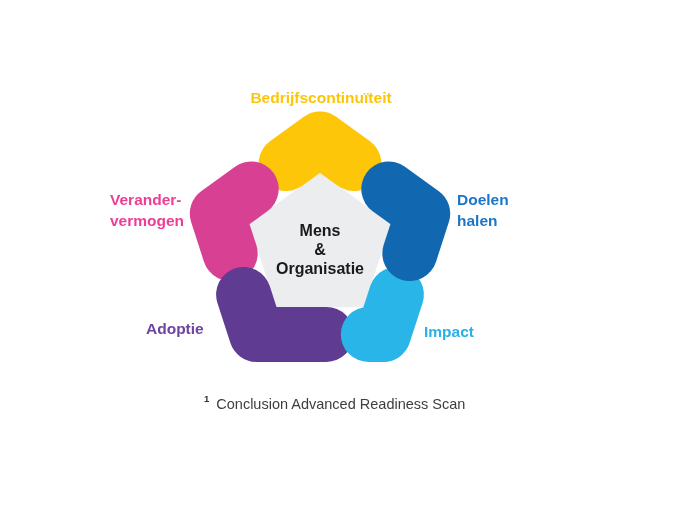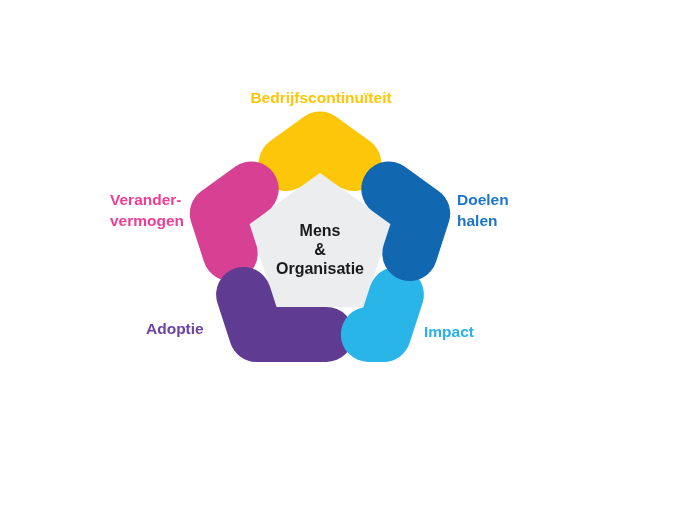--- a/index.html
+++ b/index.html
@@ -85,13 +85,16 @@
     <text class="seg-label" x="457" y="226" fill="#1B75C8">halen</text>
 
     <text class="seg-label" x="424" y="337" fill="#29B0E8">Impact</text>
 
     <text class="seg-label" x="146" y="334" fill="#6F43A1">Adoptie</text>
 
     <text class="seg-label" x="110" y="205" fill="#ED3D95">Verander-</text>
     <text class="seg-label" x="110" y="226" fill="#ED3D95">vermogen</text>
   </svg>
 
+  <div class="caption">
+    <sup>1</sup><span>Conclusion Advanced Readiness Scan</span>
+  </div>
 </div>
 
 </body></html>

